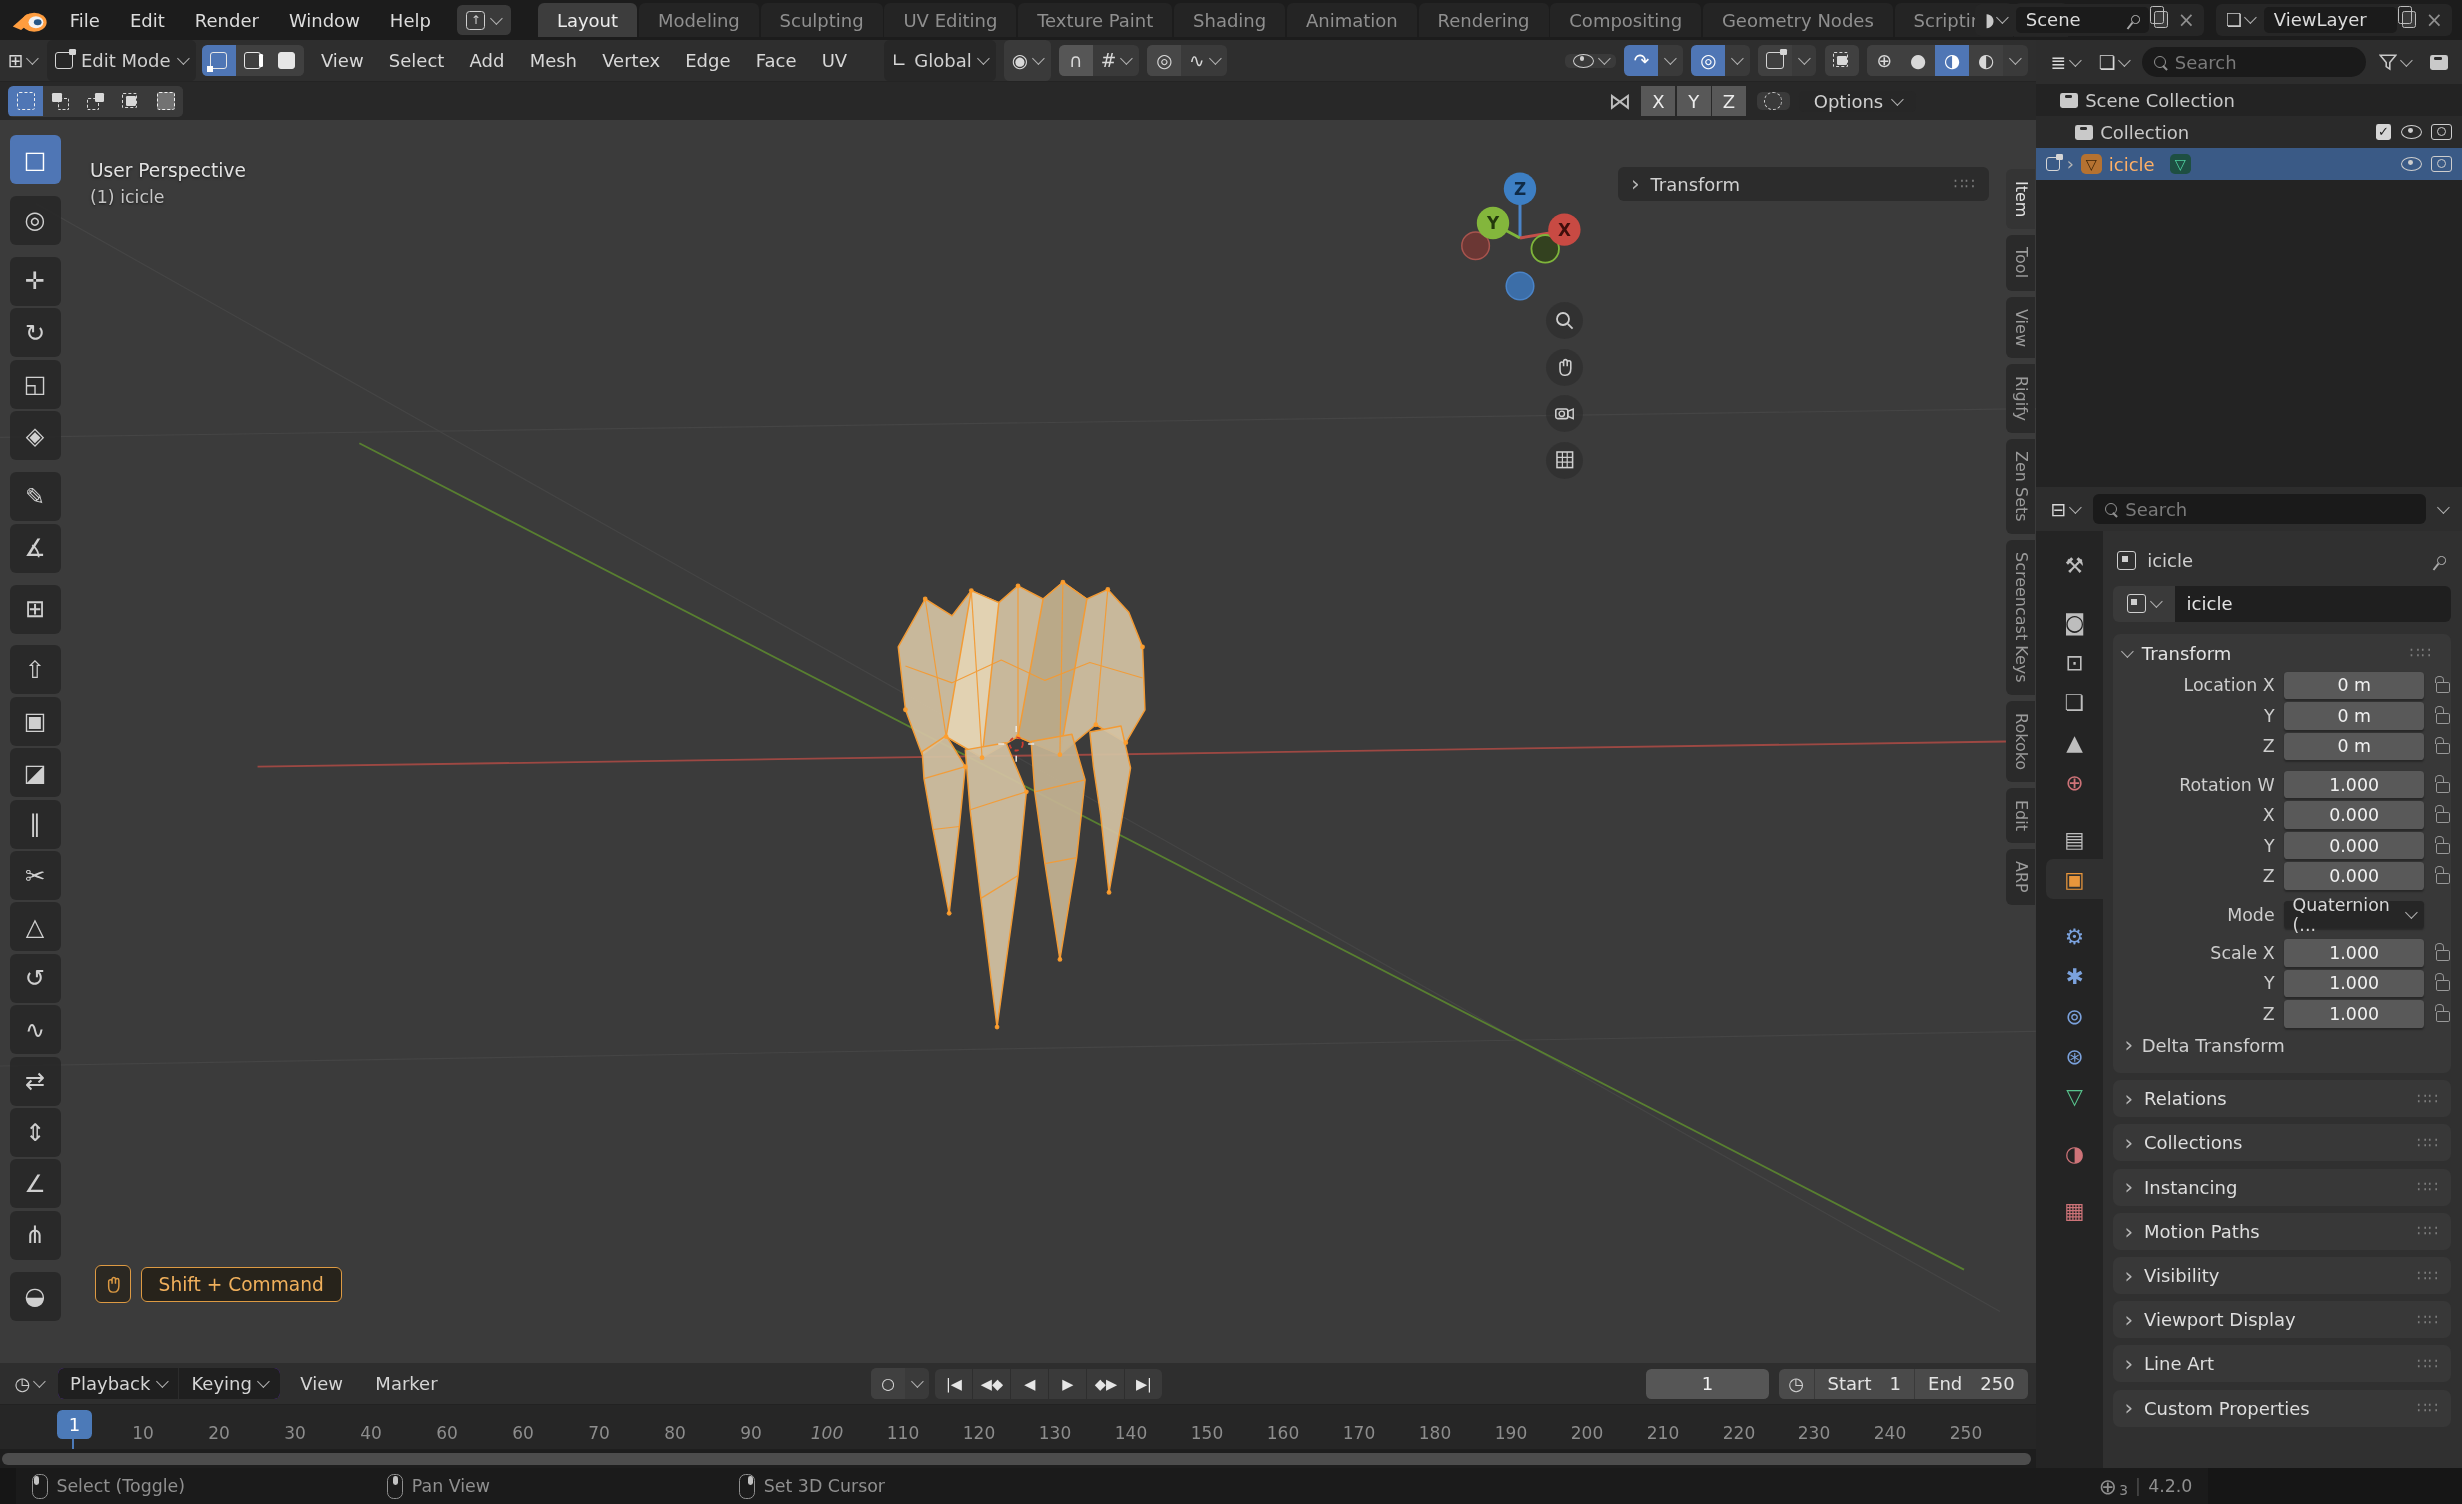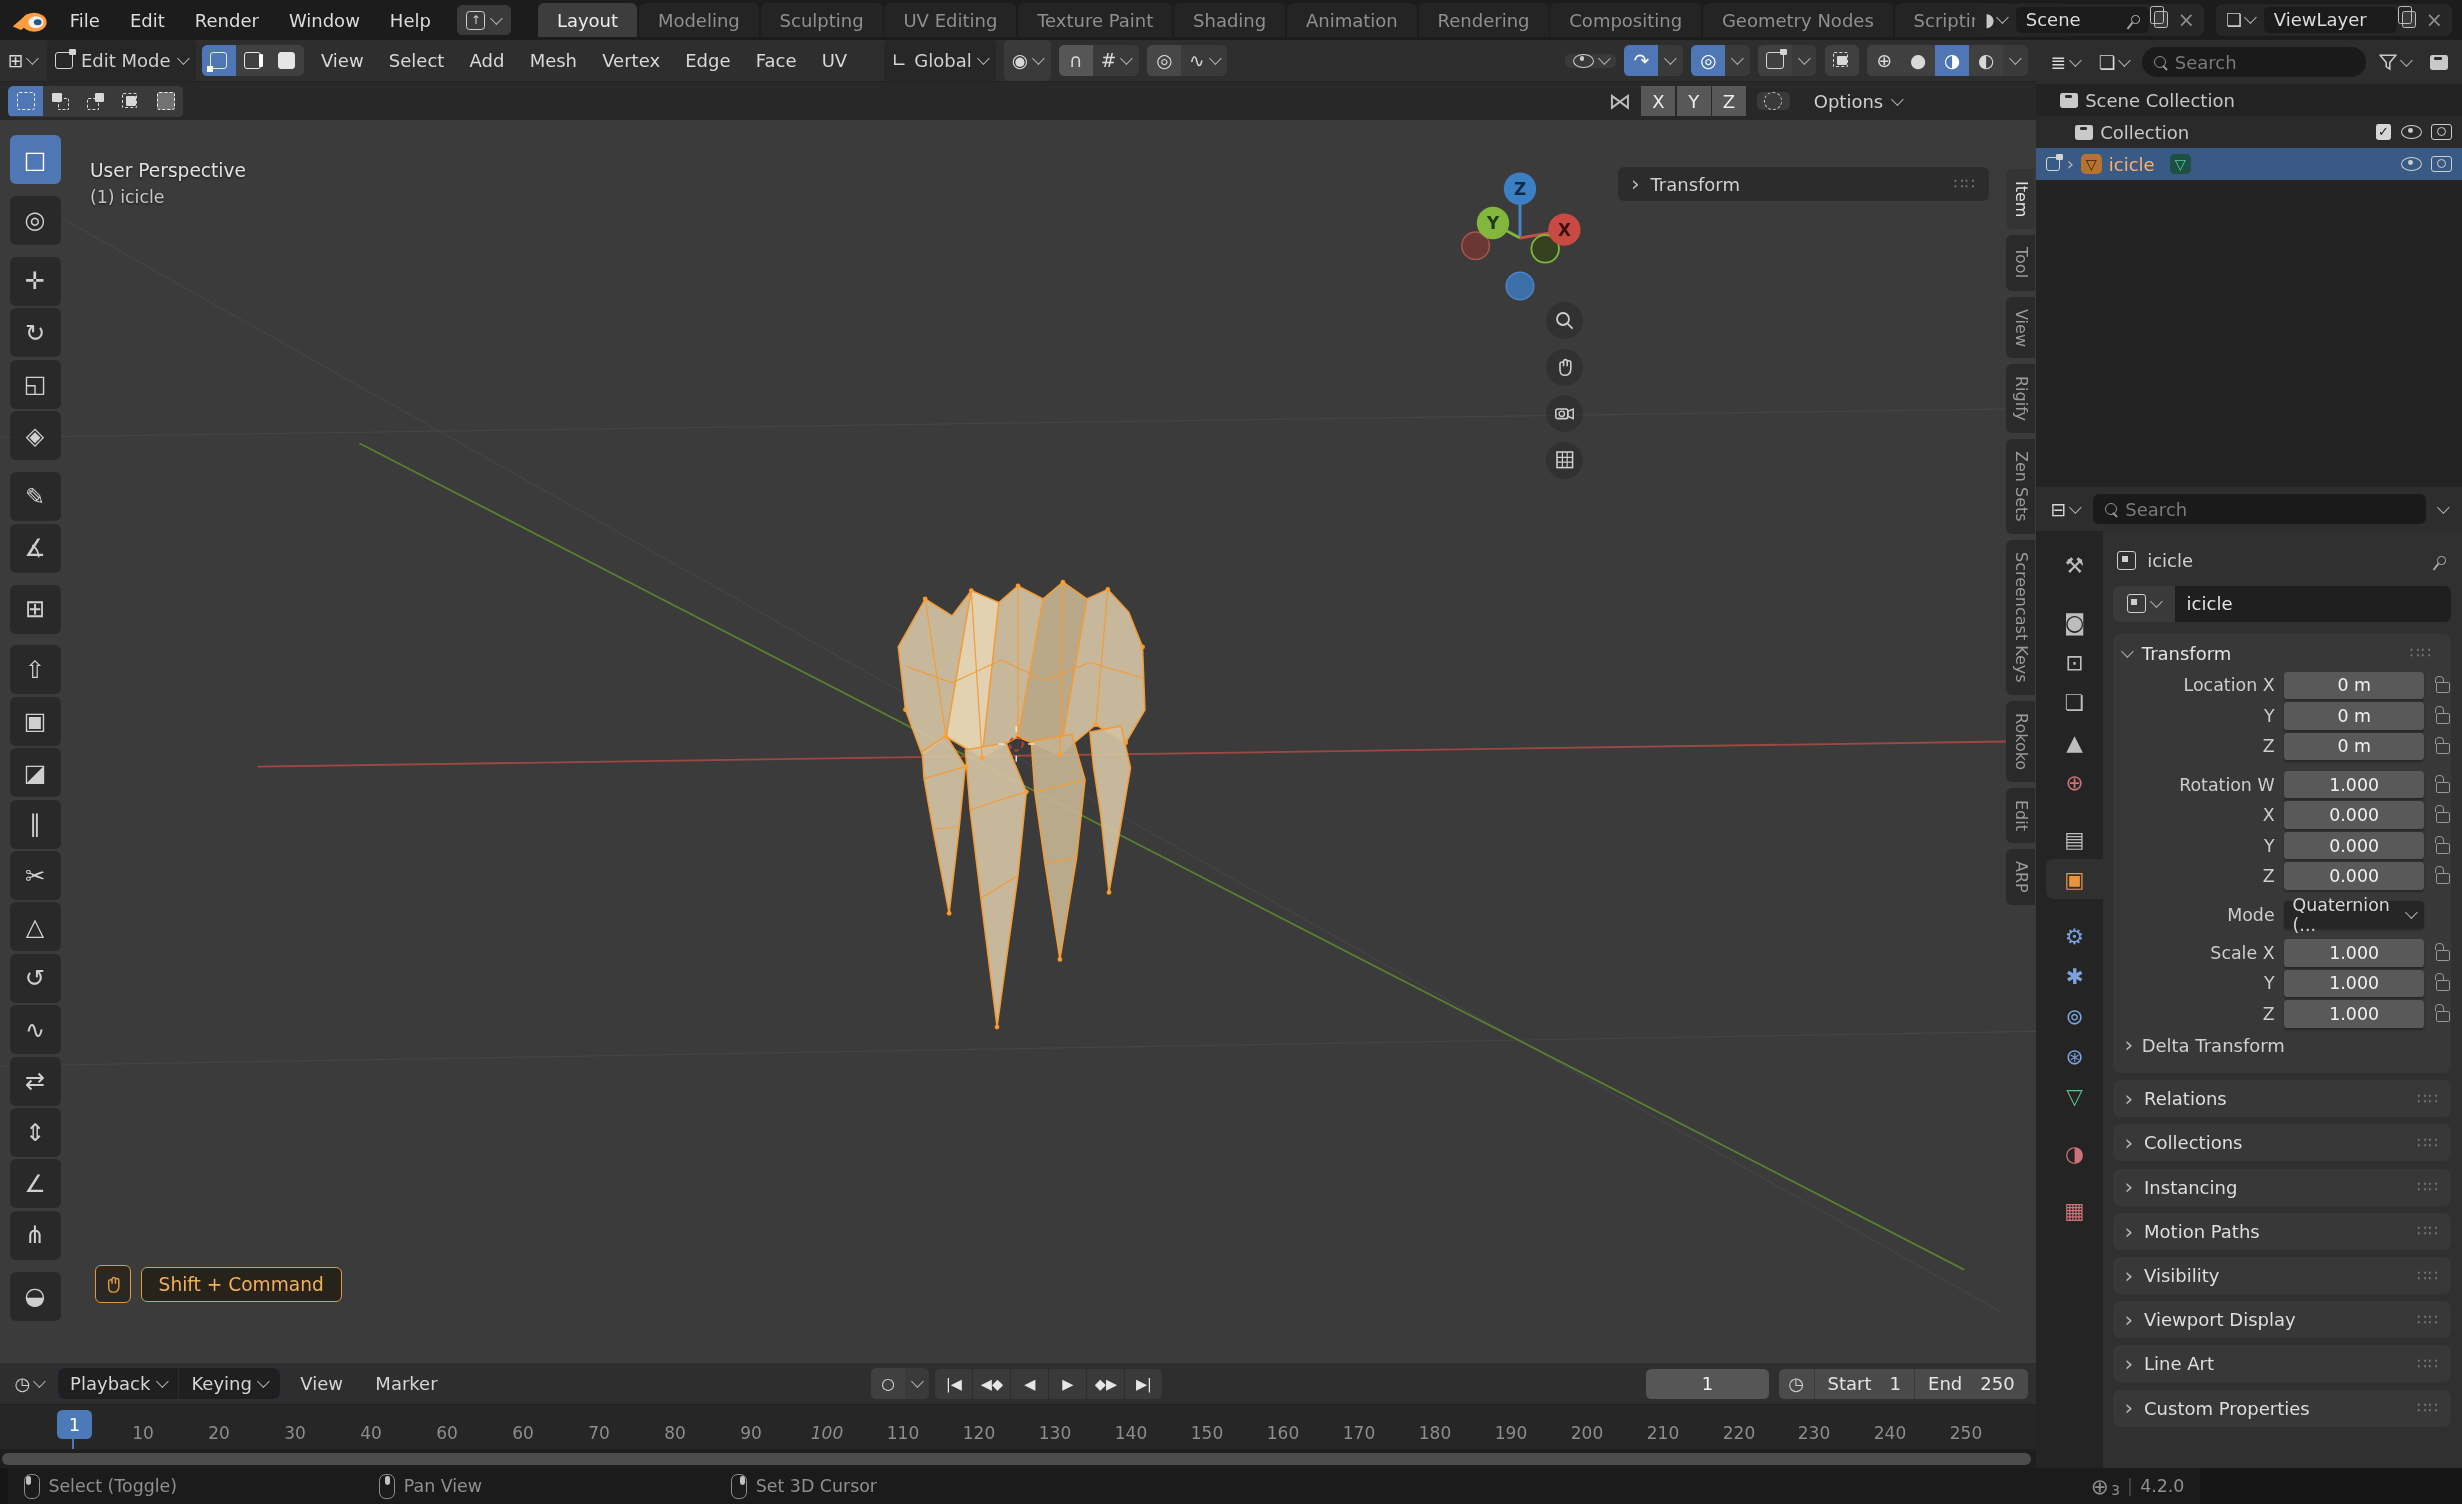--- a/index.html
+++ b/index.html
@@ -138,21 +138,21 @@
 #framefield{width:123px;height:30px;background:#565656;border-radius:5.4px;display:flex;align-items:center;justify-content:center;color:#f2f2f2}
 #rangegrp{display:flex;background:#4a4a4a;border-radius:5.4px;overflow:hidden;height:30px}
 .rseg{display:flex;align-items:center;justify-content:space-between;padding:0 13px;gap:18px;border-left:1.2px solid #3a3a3a;color:#e4e4e4}
 #ruler{position:absolute;left:0;top:42px;width:100%;height:44px;background:#262626}
 .tick{position:absolute;bottom:6px;width:48px;text-align:center;color:#8d8d8d;font-size:17px}
 #cfbadge{position:absolute;left:57px;top:4.8px;width:35px;height:29px;background:#4c7ab8;border-radius:5.4px;color:#fff;display:flex;align-items:center;justify-content:center}
 #playhead{position:absolute;left:72px;top:34px;width:2.4px;height:10.8px;background:#4c7ab8}
 #tlscroll{position:absolute;left:0;top:86px;width:100%;height:19px;background:#1e1e1e}
 #tlhandle{position:absolute;left:2.4px;right:4.8px;top:3.6px;height:12px;background:#4d4d4d;border-radius:6px}
 
-#status{left:8px;top:1468px;width:2192px;height:36px;background:#1b1b1b;color:#8f8f8f;font-size:17.4px}
+#status{left:16px;top:1468px;width:2192px;height:36px;background:#1b1b1b;color:#8f8f8f;font-size:17.4px}
 .sgrp{position:absolute;top:0;height:36px;display:flex;align-items:center;gap:8.4px}
 .mouse{width:14.4px;height:23px;border:1.8px solid #8f8f8f;border-radius:6.6px;position:relative;flex:none}
 .mouse i{position:absolute;background:#c2c2c2;border-radius:2.4px}
 .mL i{left:1.2px;top:1.2px;width:4.8px;height:9px}
 .mM i{left:4.8px;top:1.2px;width:4.8px;height:9px}
 .mR i{right:1.2px;top:1.2px;width:4.8px;height:9px}
 #sright{position:absolute;right:15.6px;top:0;height:36px;display:flex;align-items:center;gap:7.2px}
 .clockch{font-size:18px;color:#cdcdcd}
 </style>
 </head>

